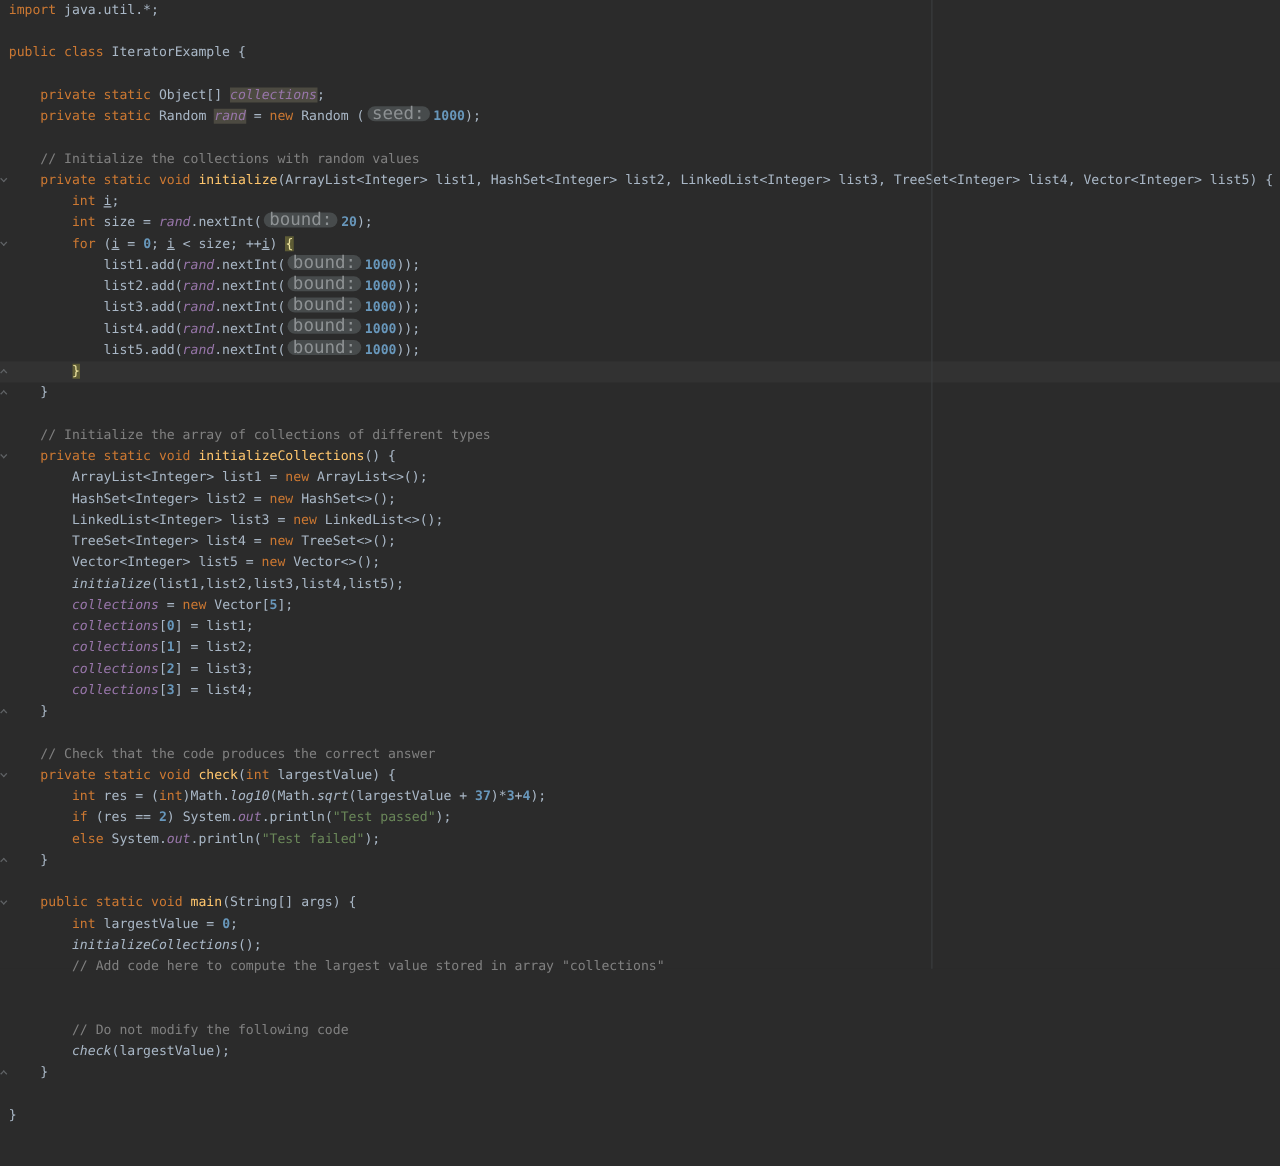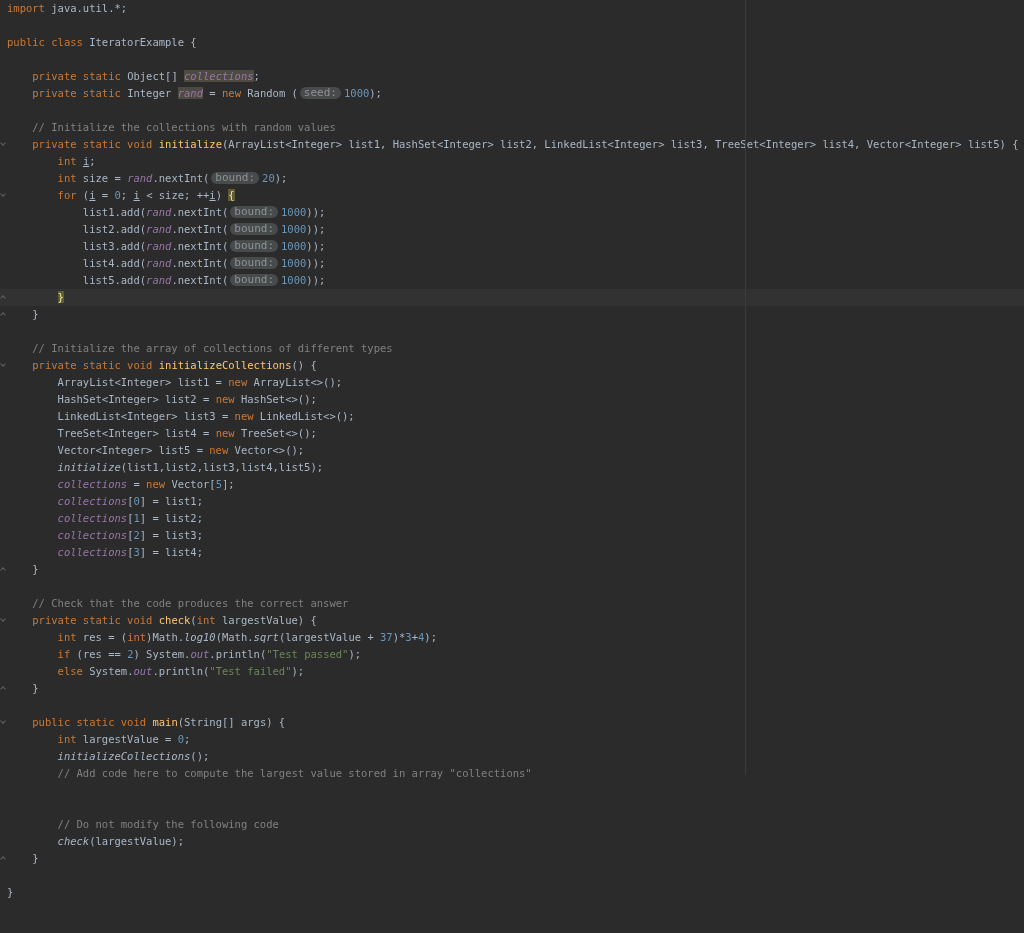--- a/index.html
+++ b/index.html
@@ -39,51 +39,51 @@
     border-width: 0 1px 1px 0;
     font-style: normal;
   }
   .fold-icon.start { top: 5px; transform: rotate(45deg); }
   .fold-icon.end   { top: 7px; transform: rotate(-135deg); }
 
   .tk-k  { color: var(--kw, #cc7832); }
   .tk-p  { color: var(--plain, #a9b7c6); }
   .tk-c  { color: var(--comment, #808080); }
   .tk-s  { color: var(--string, #6a8759); }
-  .tk-n  { color: var(--number, #6897bb); }
+  .tk-n  { color: var(--number, #6897bb); font-weight: bold; }
   .tk-f  { color: var(--field, #9876aa); font-style: italic; }
   .tk-fh { color: var(--field, #9876aa); font-style: italic; background: var(--ident-hl, #4c4a41); }
   .tk-m  { color: var(--method, #ffc66d); }
   .tk-sm { color: var(--plain, #a9b7c6); font-style: italic; }
   .tk-u  { color: var(--plain, #a9b7c6); text-decoration: underline; text-underline-offset: 1px; }
   .tk-bm { color: var(--brace-fg, #efe5a1); background: var(--brace-bg, #5e5c35); }
   .tk-h  {
     display: inline-block;
     background: var(--hint-bg, #474b4c);
     color: var(--hint-fg, #8e9294);
     border-radius: 6px;
-    font-size: 11px;
+    font-size: 14px;
     line-height: 12px;
     padding: 0 4px;
     margin: 0 3px 0 2px;
     vertical-align: 1px;
   }
 </style>
 </head>
 <body>
 
 <div class="editor">
   <div class="guide" style="left: 745px;"></div>
   <div class="lines">
       <div class="line"><span class="gutter"></span><span class="tk-k">import</span><span class="tk-p"> java.util.*;</span></div>
       <div class="line"><span class="gutter"></span></div>
       <div class="line"><span class="gutter"></span><span class="tk-k">public class</span><span class="tk-p"> IteratorExample {</span></div>
       <div class="line"><span class="gutter"></span></div>
       <div class="line"><span class="gutter"></span><span class="tk-p">    </span><span class="tk-k">private static</span><span class="tk-p"> Object[] </span><span class="tk-fh">collections</span><span class="tk-p">;</span></div>
-      <div class="line"><span class="gutter"></span><span class="tk-p">    </span><span class="tk-k">private static</span><span class="tk-p"> Integer </span><span class="tk-fh">rand</span><span class="tk-p"> = </span><span class="tk-k">new</span><span class="tk-p"> Random (</span><span class="tk-h">seed:</span><span class="tk-n">1000</span><span class="tk-p">);</span></div>
+      <div class="line"><span class="gutter"></span><span class="tk-p">    </span><span class="tk-k">private static</span><span class="tk-p"> Random </span><span class="tk-fh">rand</span><span class="tk-p"> = </span><span class="tk-k">new</span><span class="tk-p"> Random (</span><span class="tk-h">seed:</span><span class="tk-n">1000</span><span class="tk-p">);</span></div>
       <div class="line"><span class="gutter"></span></div>
       <div class="line"><span class="gutter"></span><span class="tk-c">    // Initialize the collections with random values</span></div>
       <div class="line"><span class="gutter"><i class="fold-icon start"></i></span><span class="tk-p">    </span><span class="tk-k">private static void</span><span class="tk-p"> </span><span class="tk-m">initialize</span><span class="tk-p">(ArrayList&lt;Integer&gt; list1, HashSet&lt;Integer&gt; list2, LinkedList&lt;Integer&gt; list3, TreeSet&lt;Integer&gt; list4, Vector&lt;Integer&gt; list5) {</span></div>
       <div class="line"><span class="gutter"></span><span class="tk-p">        </span><span class="tk-k">int</span><span class="tk-p"> </span><span class="tk-u">i</span><span class="tk-p">;</span></div>
       <div class="line"><span class="gutter"></span><span class="tk-p">        </span><span class="tk-k">int</span><span class="tk-p"> size = </span><span class="tk-f">rand</span><span class="tk-p">.nextInt(</span><span class="tk-h">bound:</span><span class="tk-n">20</span><span class="tk-p">);</span></div>
       <div class="line"><span class="gutter"><i class="fold-icon start"></i></span><span class="tk-p">        </span><span class="tk-k">for</span><span class="tk-p"> (</span><span class="tk-u">i</span><span class="tk-p"> = </span><span class="tk-n">0</span><span class="tk-p">; </span><span class="tk-u">i</span><span class="tk-p"> &lt; size; ++</span><span class="tk-u">i</span><span class="tk-p">) </span><span class="tk-bm">{</span></div>
       <div class="line"><span class="gutter"></span><span class="tk-p">            list1.add(</span><span class="tk-f">rand</span><span class="tk-p">.nextInt(</span><span class="tk-h">bound:</span><span class="tk-n">1000</span><span class="tk-p">));</span></div>
       <div class="line"><span class="gutter"></span><span class="tk-p">            list2.add(</span><span class="tk-f">rand</span><span class="tk-p">.nextInt(</span><span class="tk-h">bound:</span><span class="tk-n">1000</span><span class="tk-p">));</span></div>
       <div class="line"><span class="gutter"></span><span class="tk-p">            list3.add(</span><span class="tk-f">rand</span><span class="tk-p">.nextInt(</span><span class="tk-h">bound:</span><span class="tk-n">1000</span><span class="tk-p">));</span></div>
       <div class="line"><span class="gutter"></span><span class="tk-p">            list4.add(</span><span class="tk-f">rand</span><span class="tk-p">.nextInt(</span><span class="tk-h">bound:</span><span class="tk-n">1000</span><span class="tk-p">));</span></div>

